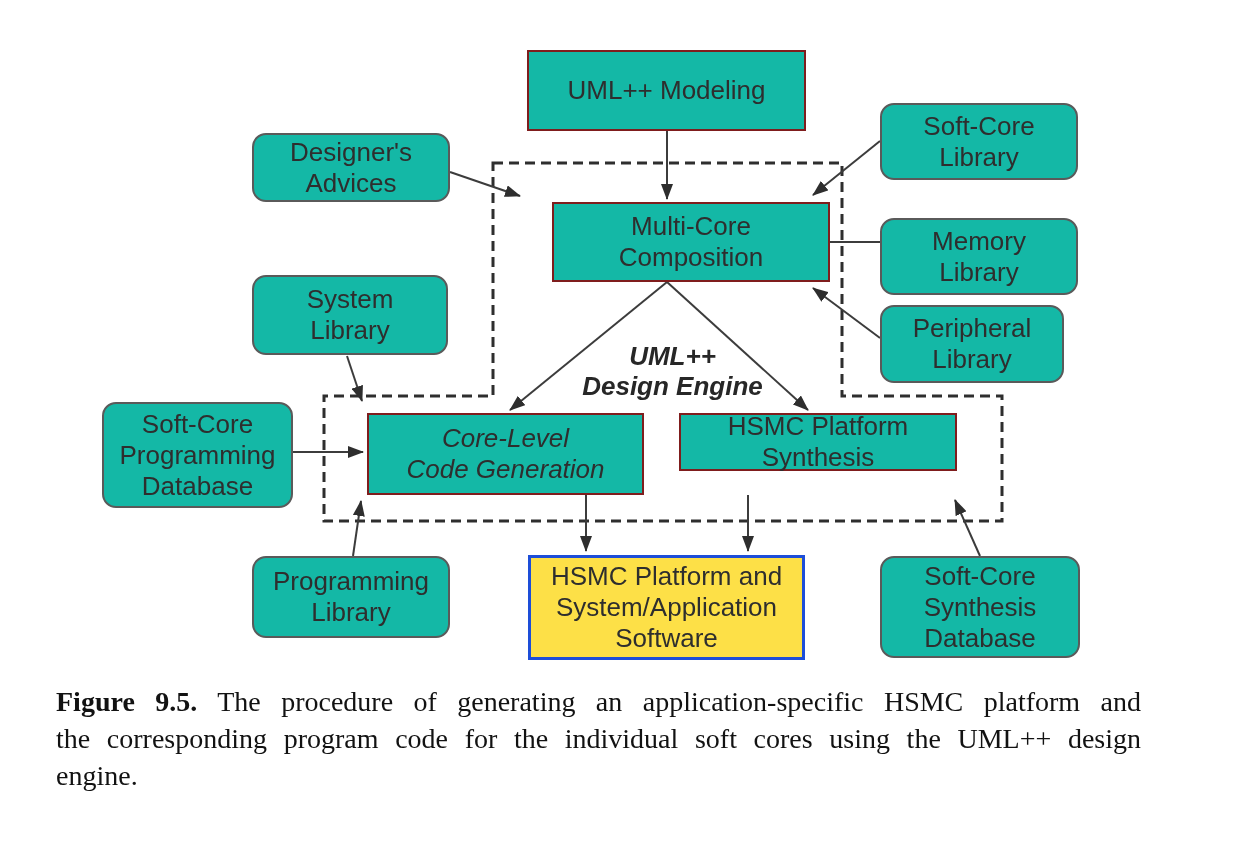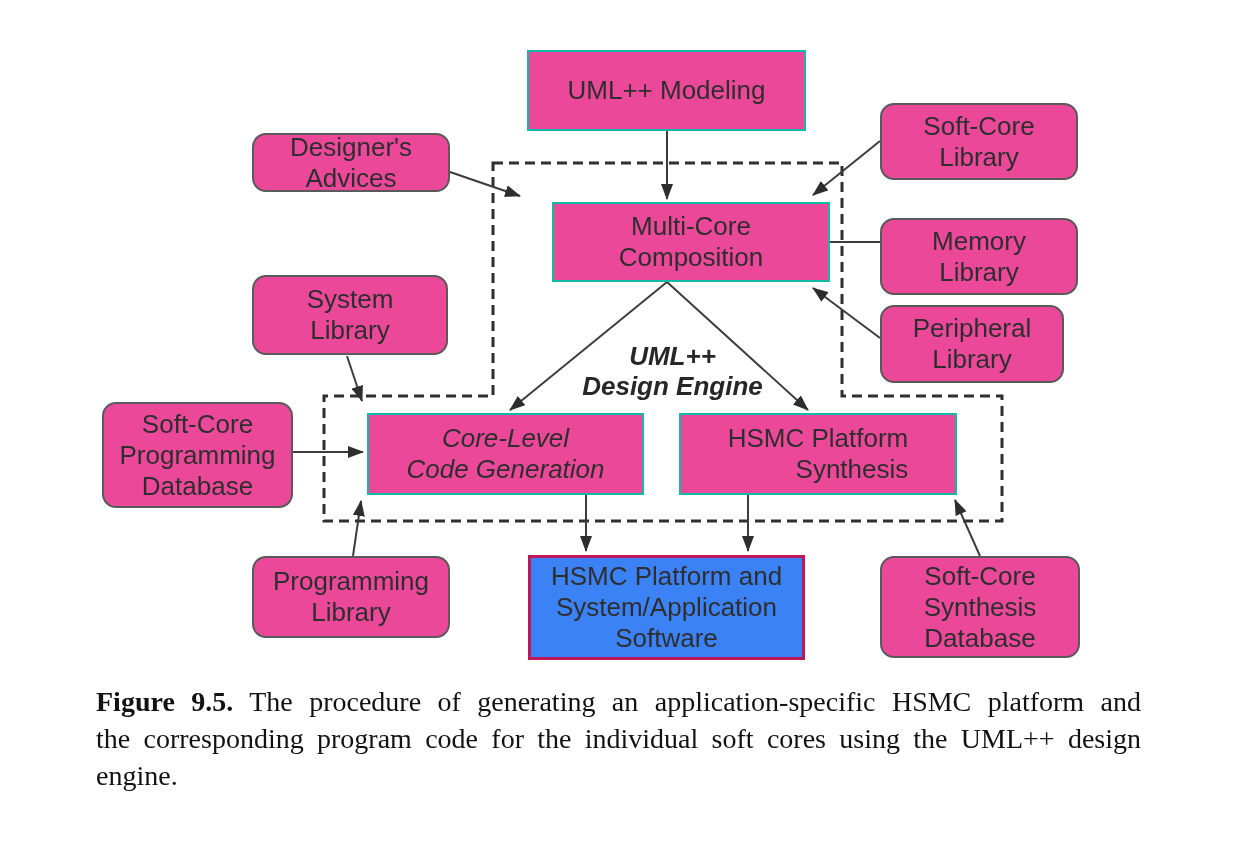--- a/index.html
+++ b/index.html
@@ -11,46 +11,46 @@
     overflow:hidden;
   }
   svg.connectors{position:absolute;left:0;top:0;}
   .box{
     position:absolute;
     display:flex;align-items:center;justify-content:center;
     text-align:center;
     white-space:pre-line;
     font-size:26px;line-height:31px;
     color:#2e2e2e;
-    background:#ec4899;
-    border:2px solid #14b8a6;
+    background:#14b8a6;
+    border:2px solid #7f1d1d;
     box-sizing:border-box;
   }
   .rounded{border-radius:14px;border-color:#5a5a5a;}
   .gray{
-    background:#3b82f6;
-    border:3px solid #be185d;
+    background:#fde047;
+    border:3px solid #1d4ed8;
   }
   .engine-label{
     position:absolute;
     left:545px;top:341px;width:255px;
     text-align:center;
     font-size:26px;line-height:30px;
     font-weight:bold;font-style:italic;
     color:#272727;
     white-space:pre-line;
   }
   .caption{
     position:absolute;
     left:56px;top:683px;width:1085px;
     font-family:"Liberation Serif", serif;
     font-size:28px;line-height:37px;
     color:#121212;
   }
-  .cap-line{display:block;margin-left:40px;}
+  .cap-line{display:block;}
   .cap-just{text-align:justify;text-align-last:justify;}
   .cap-bold{font-weight:bold;}
 </style>
 </head>
 <body>
 
 <div class="stage">
 
   <svg class="connectors" width="1251" height="680" viewBox="0 0 1251 680">
     <defs>
@@ -74,27 +74,27 @@
     <line x1="586" y1="495" x2="586" y2="551" stroke="#3c3c3c" stroke-width="2" marker-end="url(#ah)"></line>
     <line x1="748" y1="495" x2="748" y2="551" stroke="#3c3c3c" stroke-width="2" marker-end="url(#ah)"></line>
     <line x1="980" y1="556" x2="955" y2="500" stroke="#3c3c3c" stroke-width="2" marker-end="url(#ah)"></line>
   </svg>
 
   <div class="box" style="left:527px;top:50px;width:279px;height:81px;">UML++ Modeling</div>
   <div class="box" style="left:552px;top:202px;width:278px;height:80px;">Multi-Core
 Composition</div>
   <div class="box" style="left:367px;top:413px;width:277px;height:82px;font-style:italic;">Core-Level
 Code Generation</div>
-  <div class="box" style="left:679px;top:413px;width:278px;height:82px;text-align:right;">HSMC Platform
+  <div class="box" style="left:679px;top:413px;width:278px;height:58px;">HSMC Platform
 Synthesis</div>
   <div class="box gray" style="left:528px;top:555px;width:277px;height:105px;">HSMC Platform and
 System/Application
 Software</div>
 
-  <div class="box rounded" style="left:252px;top:133px;width:198px;height:59px;">Designer's
+  <div class="box rounded" style="left:252px;top:133px;width:198px;height:69px;">Designer's
 Advices</div>
   <div class="box rounded" style="left:252px;top:275px;width:196px;height:80px;">System
 Library</div>
   <div class="box rounded" style="left:102px;top:402px;width:191px;height:106px;">Soft-Core
 Programming
 Database</div>
   <div class="box rounded" style="left:252px;top:556px;width:198px;height:82px;">Programming
 Library</div>
   <div class="box rounded" style="left:880px;top:103px;width:198px;height:77px;">Soft-Core
 Library</div>

